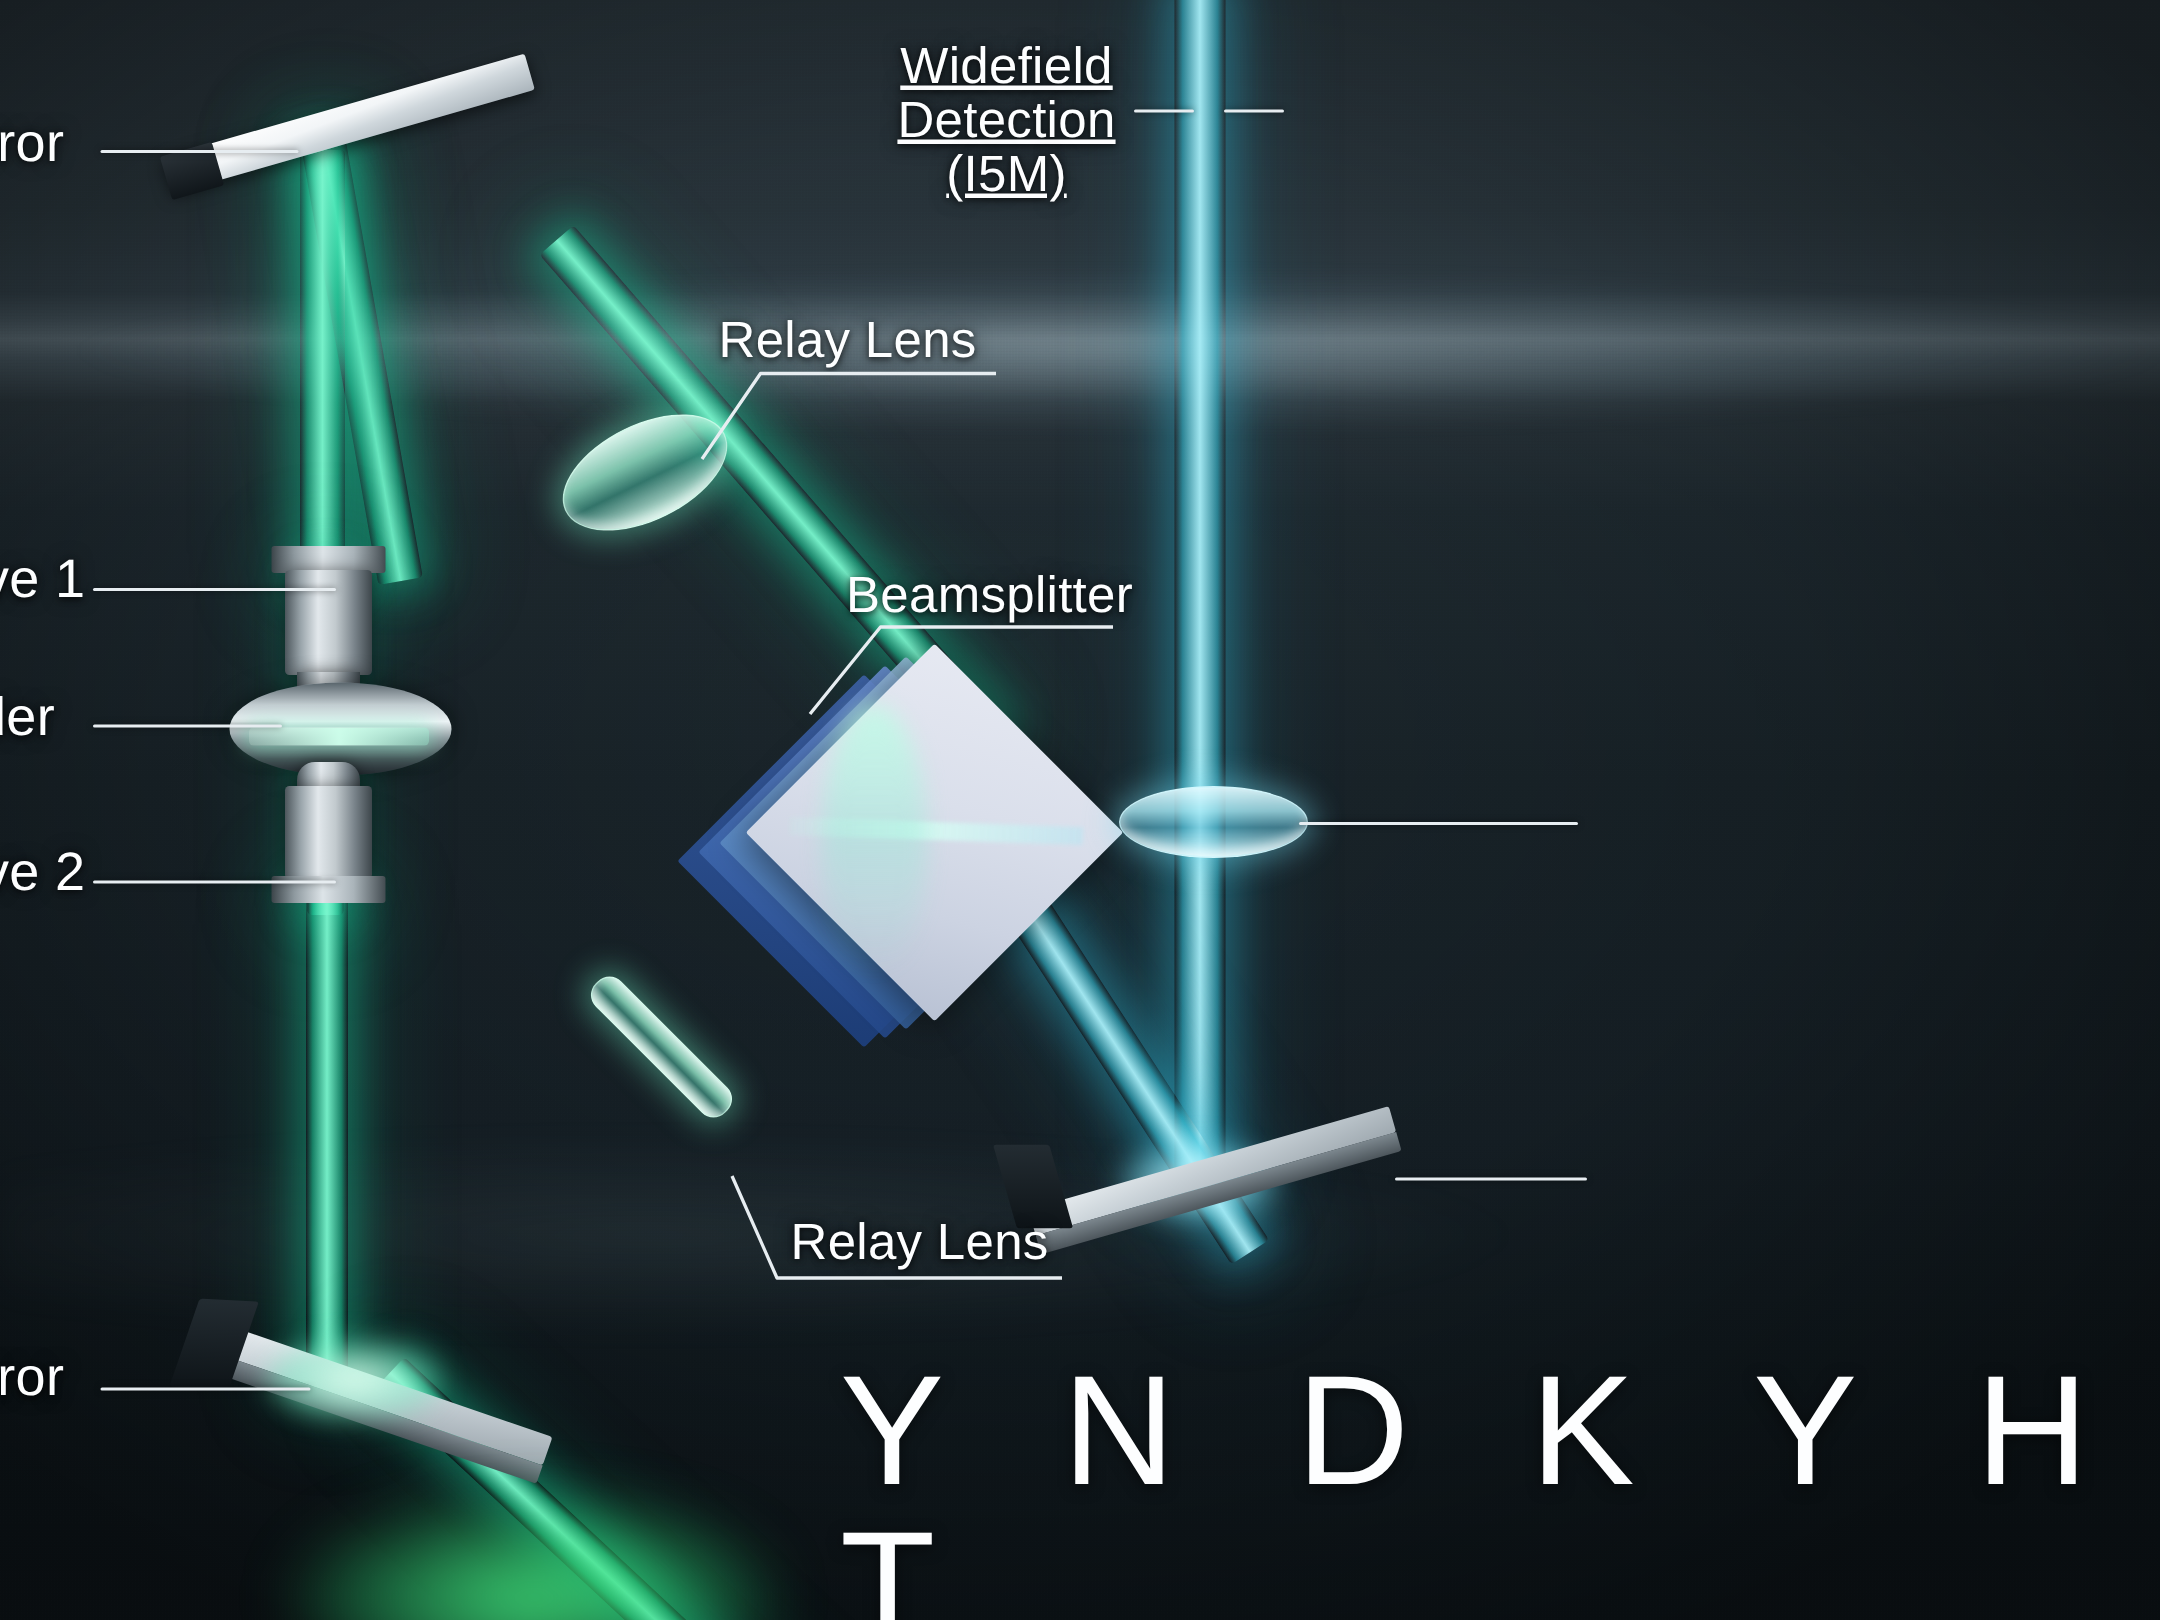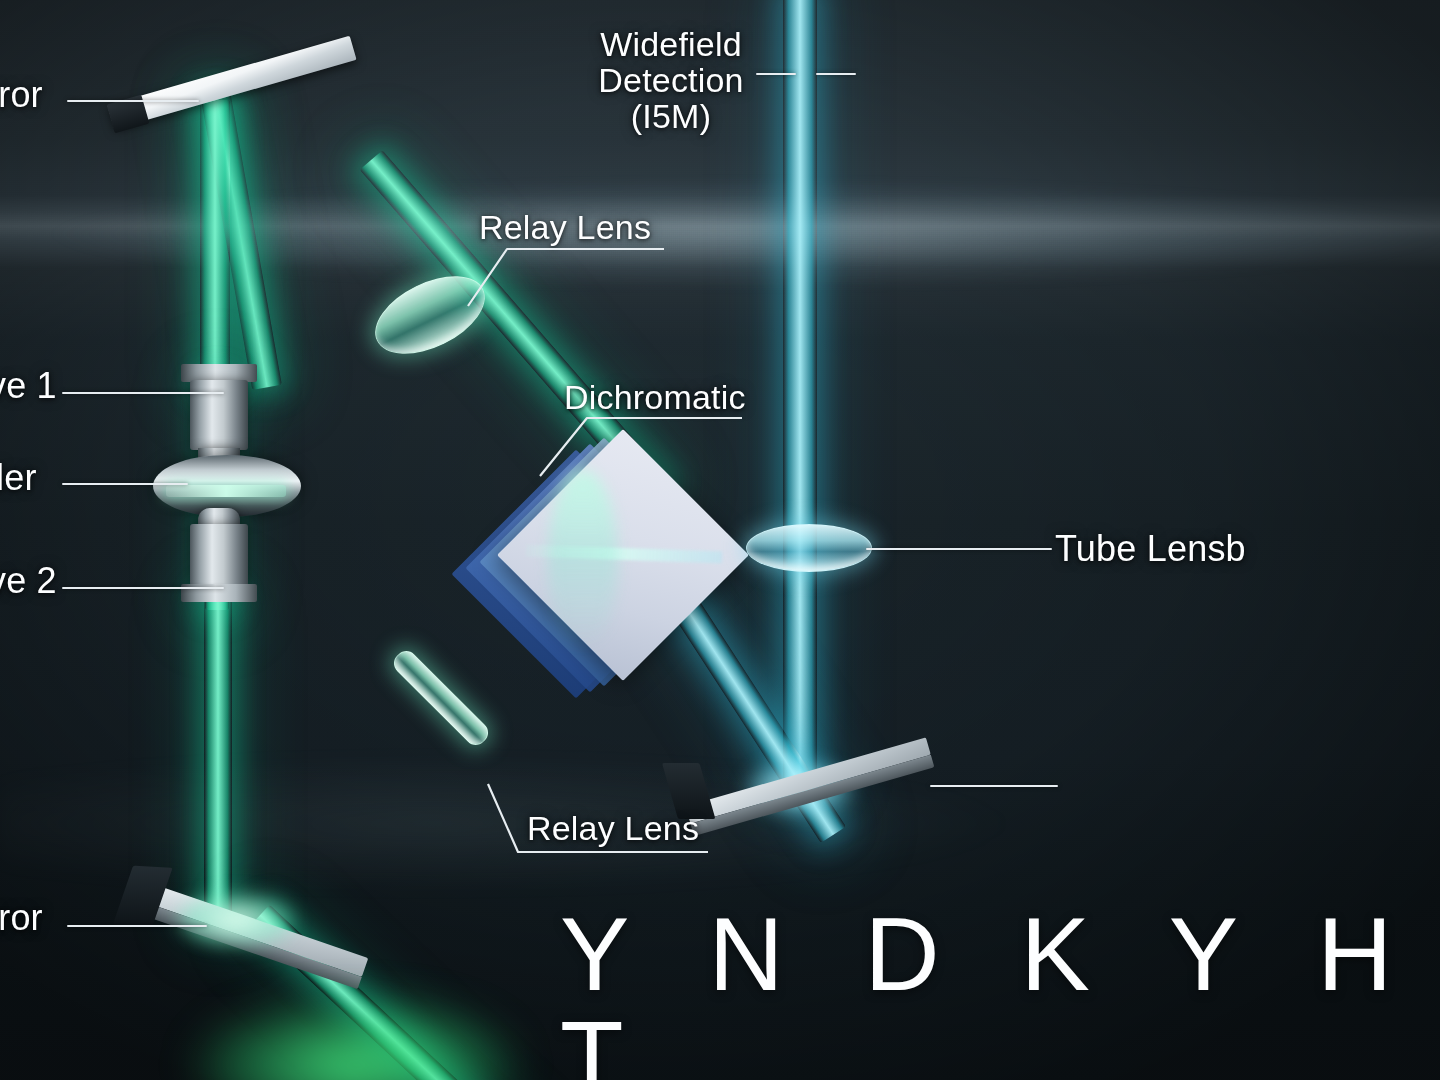--- a/index.html
+++ b/index.html
@@ -207,43 +207,42 @@
   <div class="slab" style="left:688px;top:806px;width:250px;height:18px;
               transform:rotate(-16deg);transform-origin:left center;">
     <div class="top"></div>
     <div class="side"></div>
   </div>
   <div class="slab" style="left:670px;top:762px;width:36px;height:58px;
               transform:rotate(-16deg) skewY(16deg);transform-origin:left center;">
     <div class="edge" style="inset:0;"></div>
   </div>
 
-  <div class="lbl" style="left:586px;top:26px;width:170px;font-size:34px;text-align:center;">Widefield
+  <div class="lbl" style="left:586px;top:26px;width:170px;font-size:34px;text-align:center;text-decoration:underline;">Widefield
 Detection
 (I5M)</div>
   <div class="leader" style="left:756px;top:73px;width:40px;"></div>
 
   <div class="leader" style="left:816px;top:73px;width:40px;"></div>
 
   <div class="lbl" style="left:479px;top:209px;font-size:34px;">Relay Lens</div>
   <svg class="leadsvg" style="left:0;top:0;width:1440px;height:1080px;">
     <polyline points="468,306 507,249 664,249" fill="none" stroke="#e7edf1" stroke-width="2.2" stroke-linejoin="round"></polyline>
   </svg>
 
-  <div class="lbl" style="left:564px;top:379px;font-size:34px;">Dichromatic</div>
+  <div class="lbl" style="left:564px;top:379px;font-size:34px;">Beamsplitter</div>
   <svg class="leadsvg" style="left:0;top:0;width:1440px;height:1080px;">
     <polyline points="540,476 587,418 742,418" fill="none" stroke="#e7edf1" stroke-width="2.2" stroke-linejoin="round"></polyline>
   </svg>
 
   <div class="lbl" style="left:527px;top:810px;font-size:34px;">Relay Lens</div>
   <svg class="leadsvg" style="left:0;top:0;width:1440px;height:1080px;">
     <polyline points="488,784 518,852 708,852" fill="none" stroke="#e7edf1" stroke-width="2.2" stroke-linejoin="round"></polyline>
   </svg>
 
-  <div class="lbl" style="left:1055px;top:530px;font-size:36px;">Tube Lensb</div>
   <div class="leader" style="left:866px;top:548px;width:186px;"></div>
 
   <div class="leader" style="left:930px;top:785px;width:128px;"></div>
 
   <div class="lbl" style="left:-14px;top:76px;font-size:36px;">rror</div>
   <div class="leader" style="left:67px;top:100px;width:132px;"></div>
 
   <div class="lbl" style="left:-12px;top:367px;font-size:36px;">ve 1</div>
   <div class="leader" style="left:62px;top:392px;width:162px;"></div>
 

